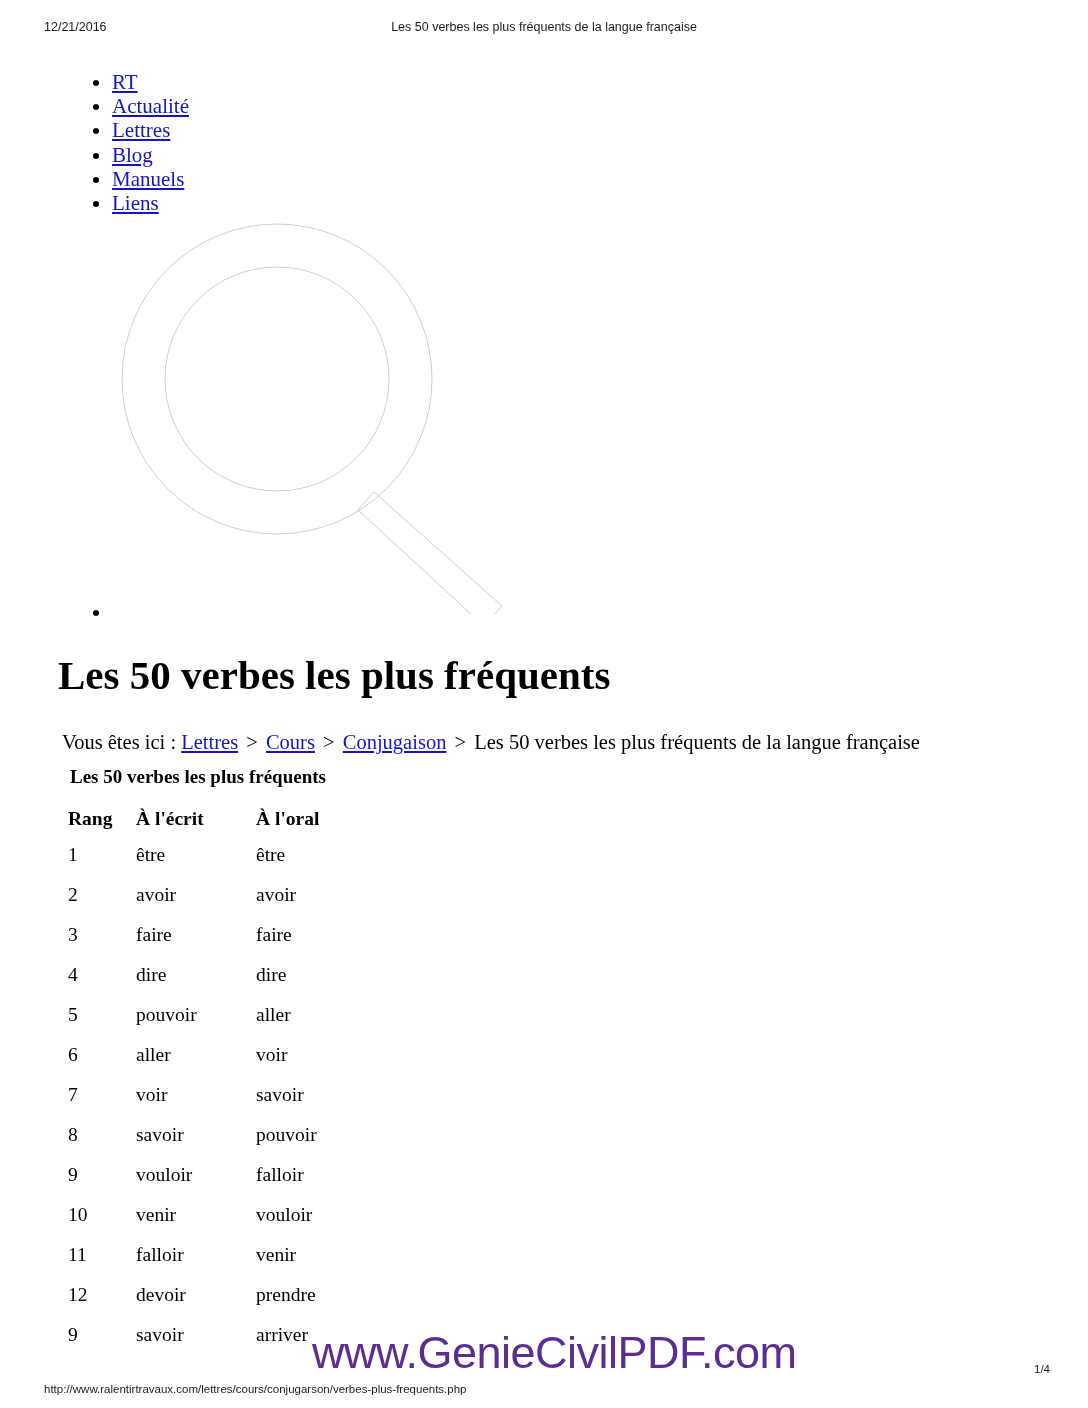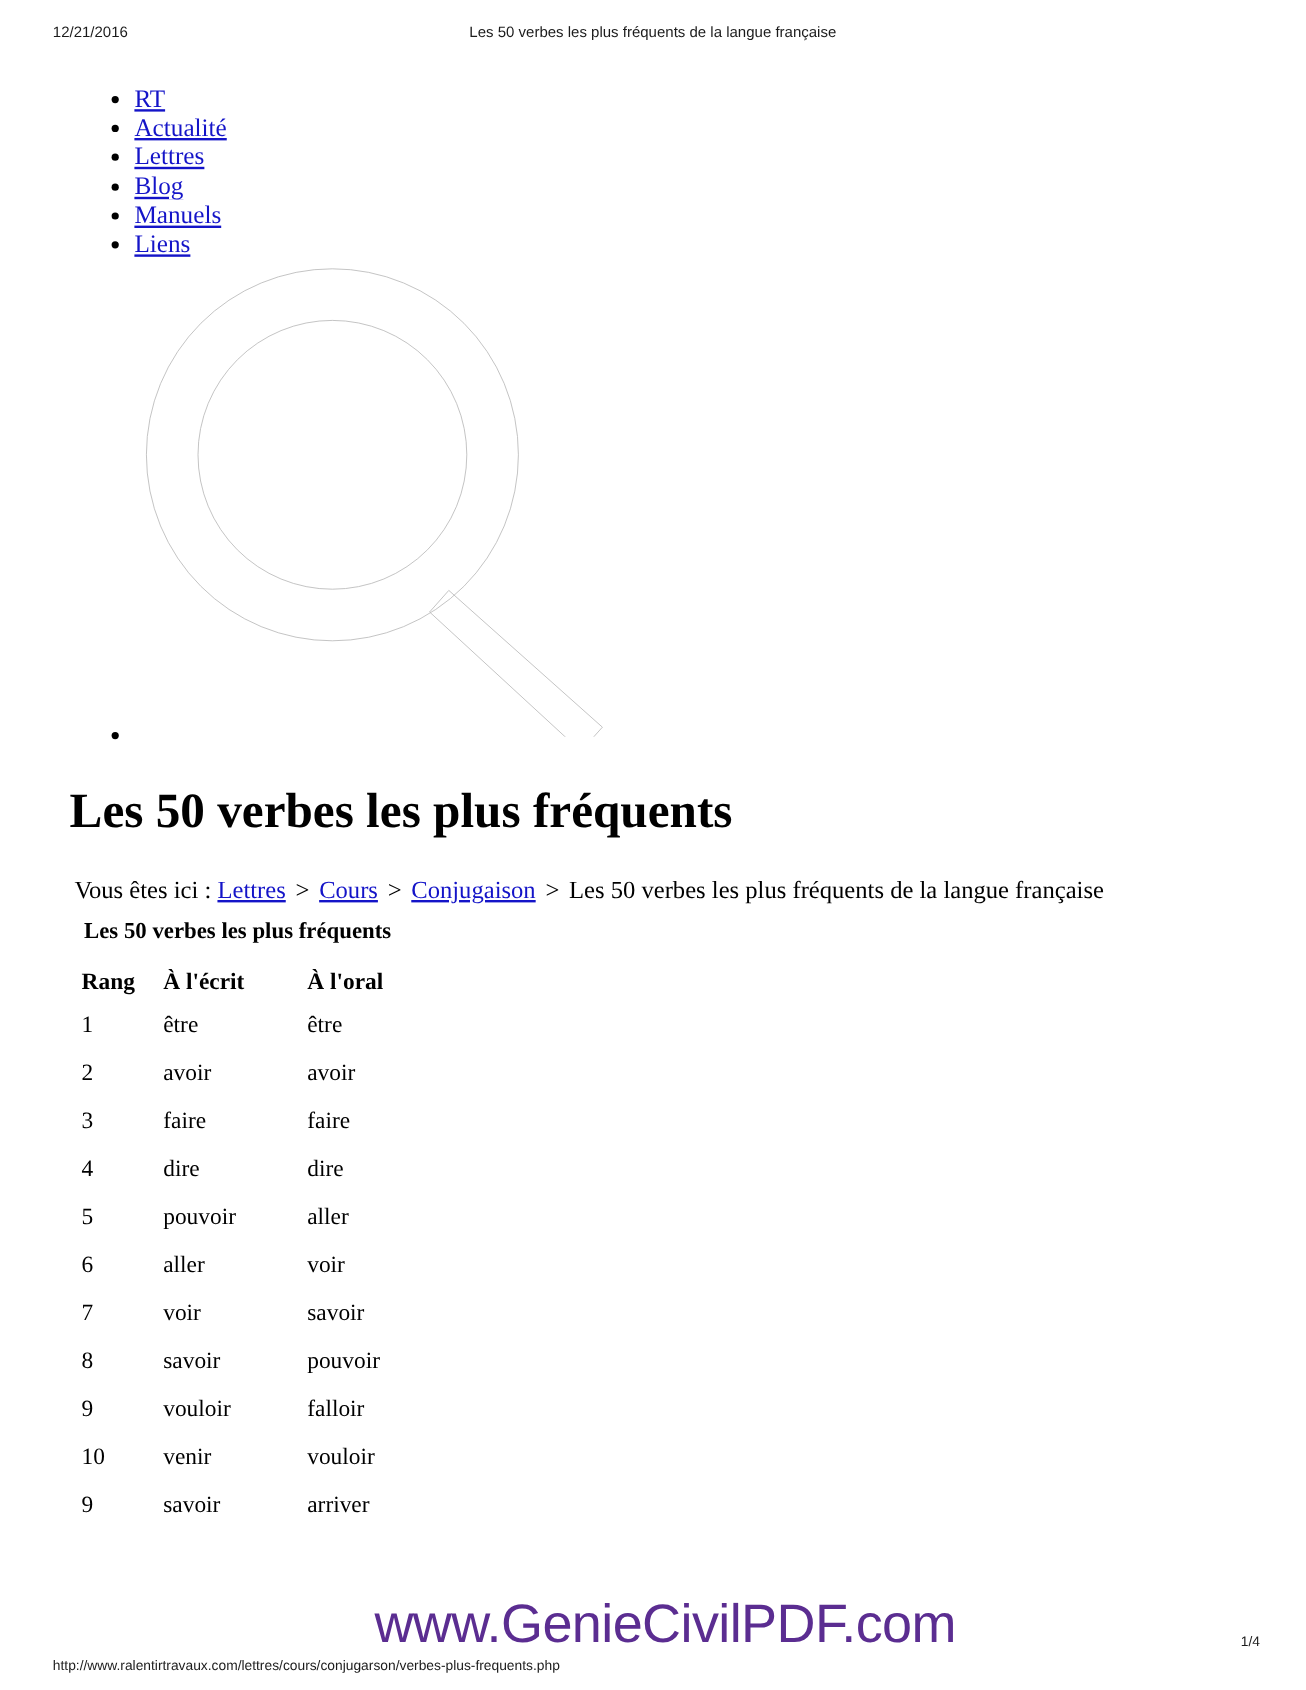--- a/index.html
+++ b/index.html
@@ -295,20 +295,30 @@
       <td class="c-rang">9</td>
       <td class="c-ecrit">vouloir</td>
       <td class="c-oral">falloir</td>
     </tr>
     <tr>
       <td class="c-rang">10</td>
       <td class="c-ecrit">venir</td>
       <td class="c-oral">vouloir</td>
     </tr>
     <tr>
+      <td class="c-rang">11</td>
+      <td class="c-ecrit">falloir</td>
+      <td class="c-oral">venir</td>
+    </tr>
+    <tr>
+      <td class="c-rang">12</td>
+      <td class="c-ecrit">devoir</td>
+      <td class="c-oral">prendre</td>
+    </tr>
+    <tr>
       <td class="c-rang">9</td>
       <td class="c-ecrit">savoir</td>
       <td class="c-oral">arriver</td>
     </tr>
   </tbody>
 </table>
 
 <div class="watermark">www.GenieCivilPDF.com</div>
 
 <div class="print-footer">

